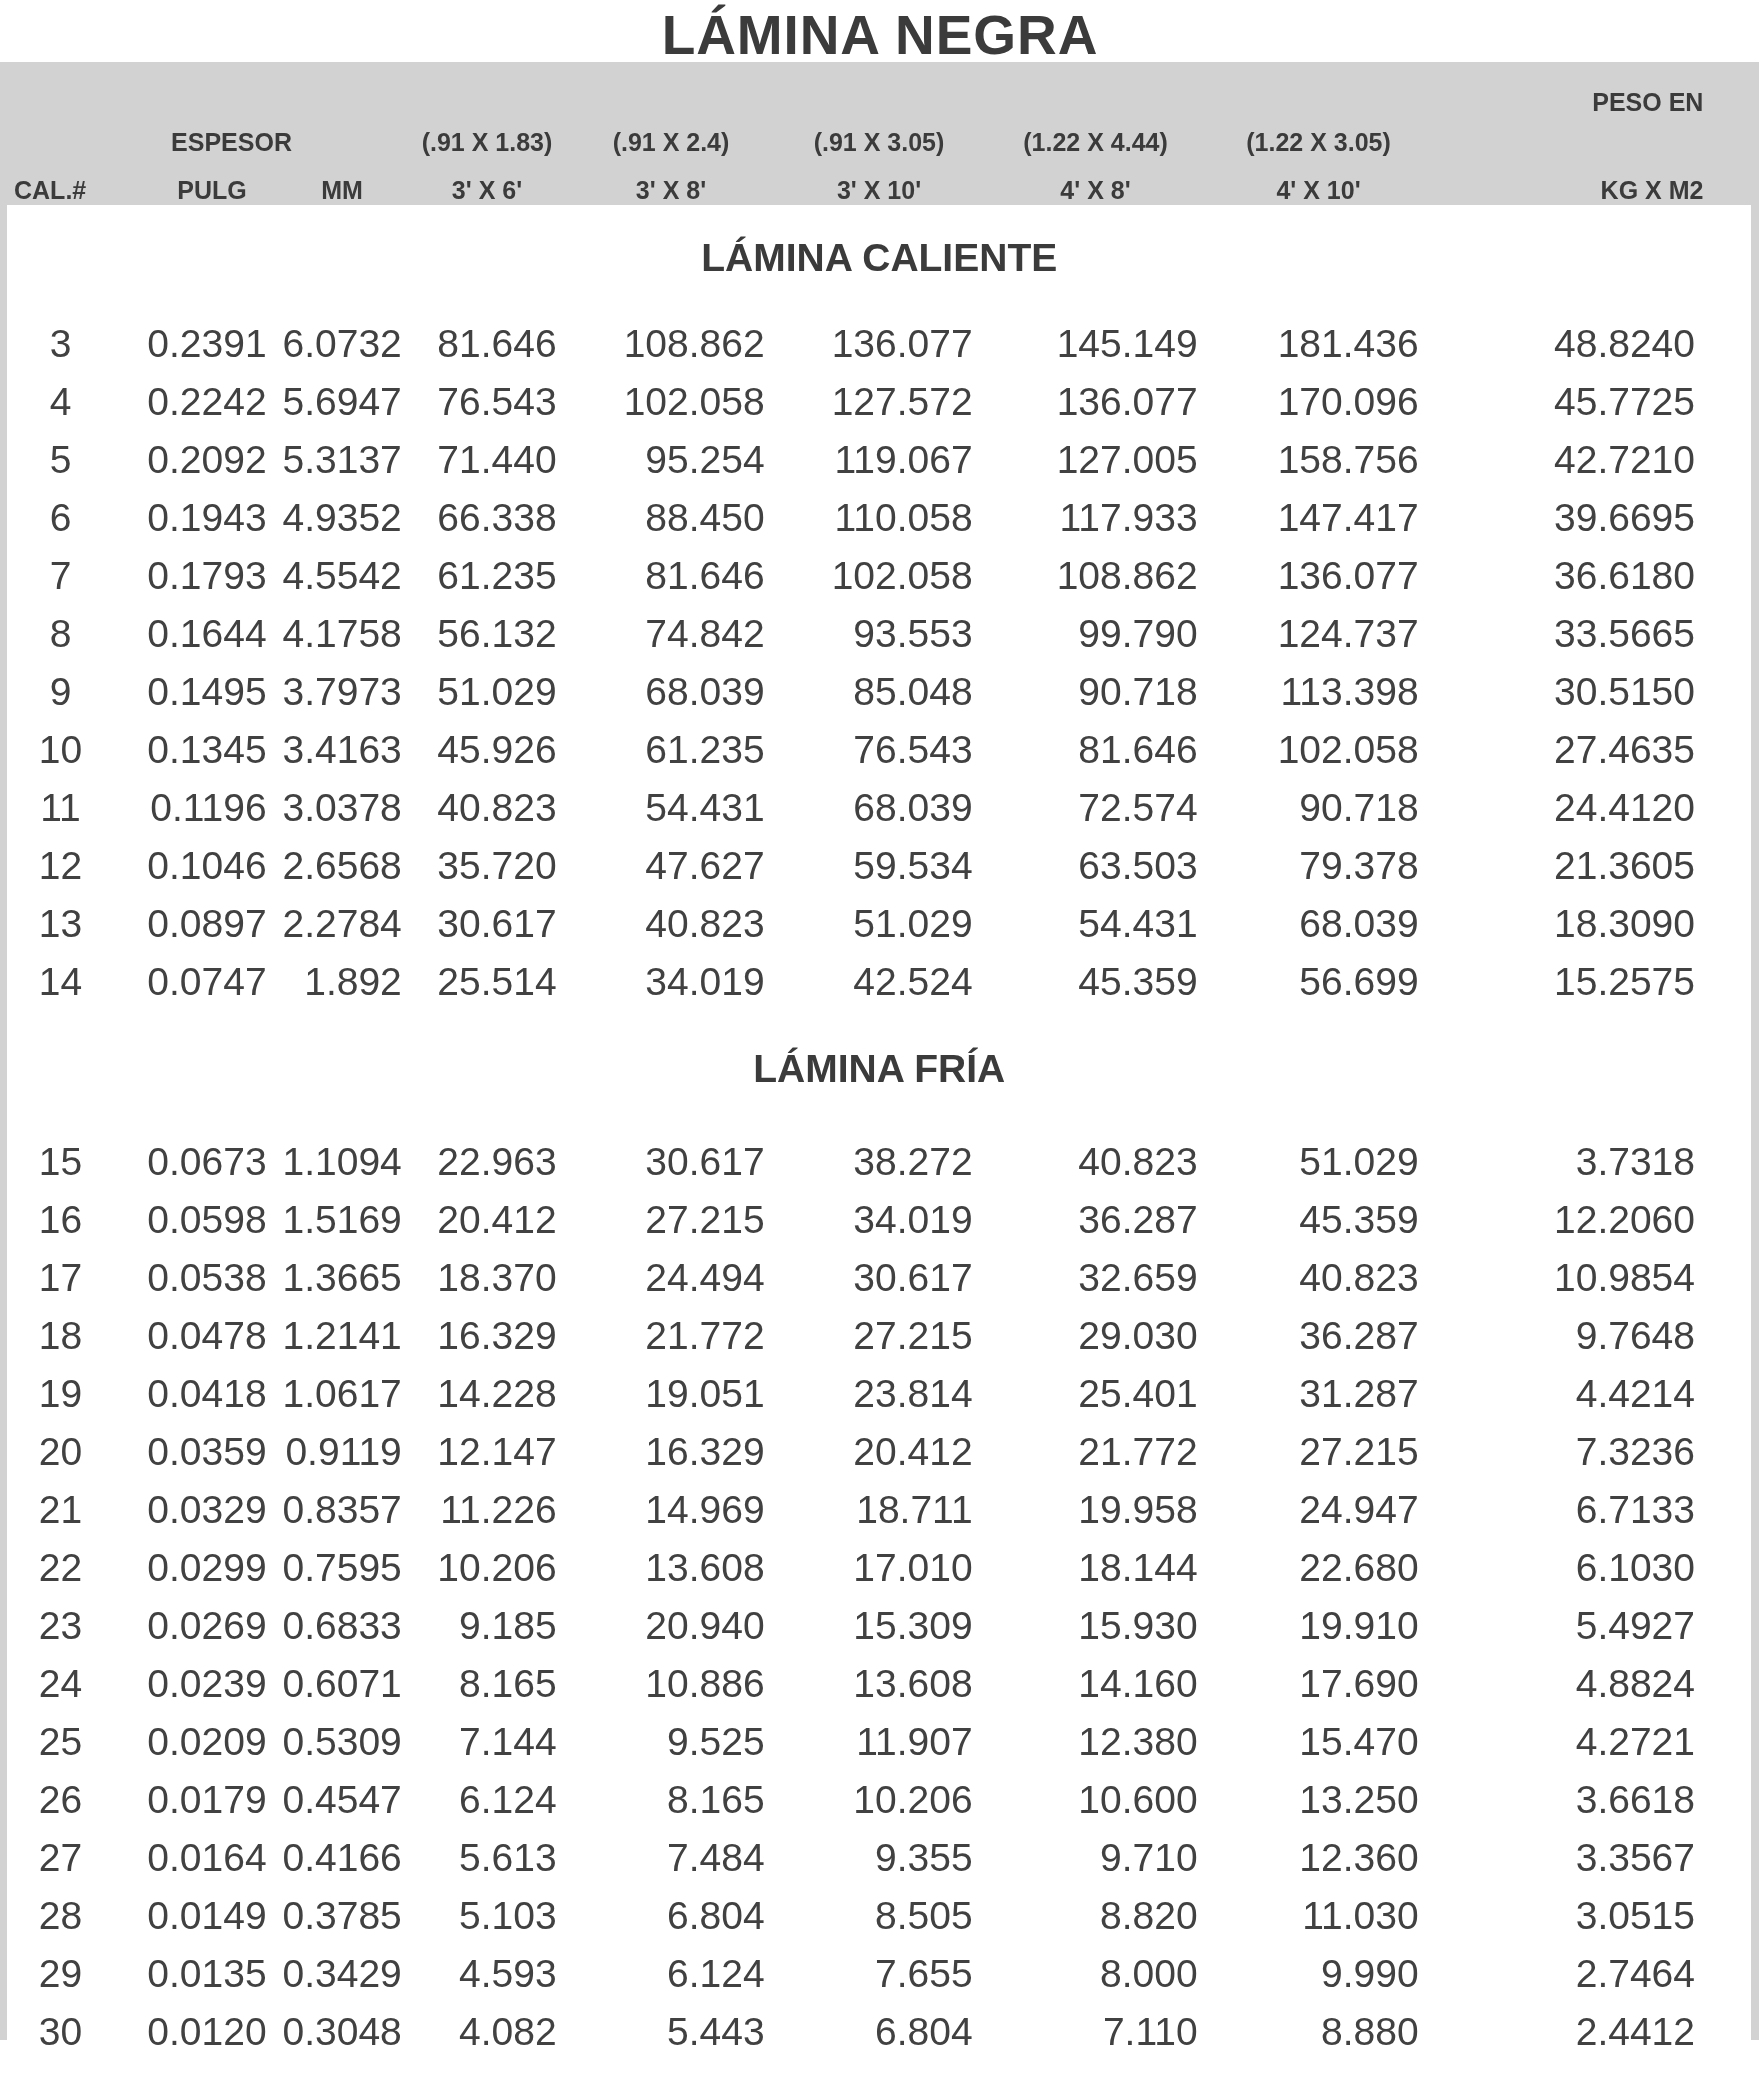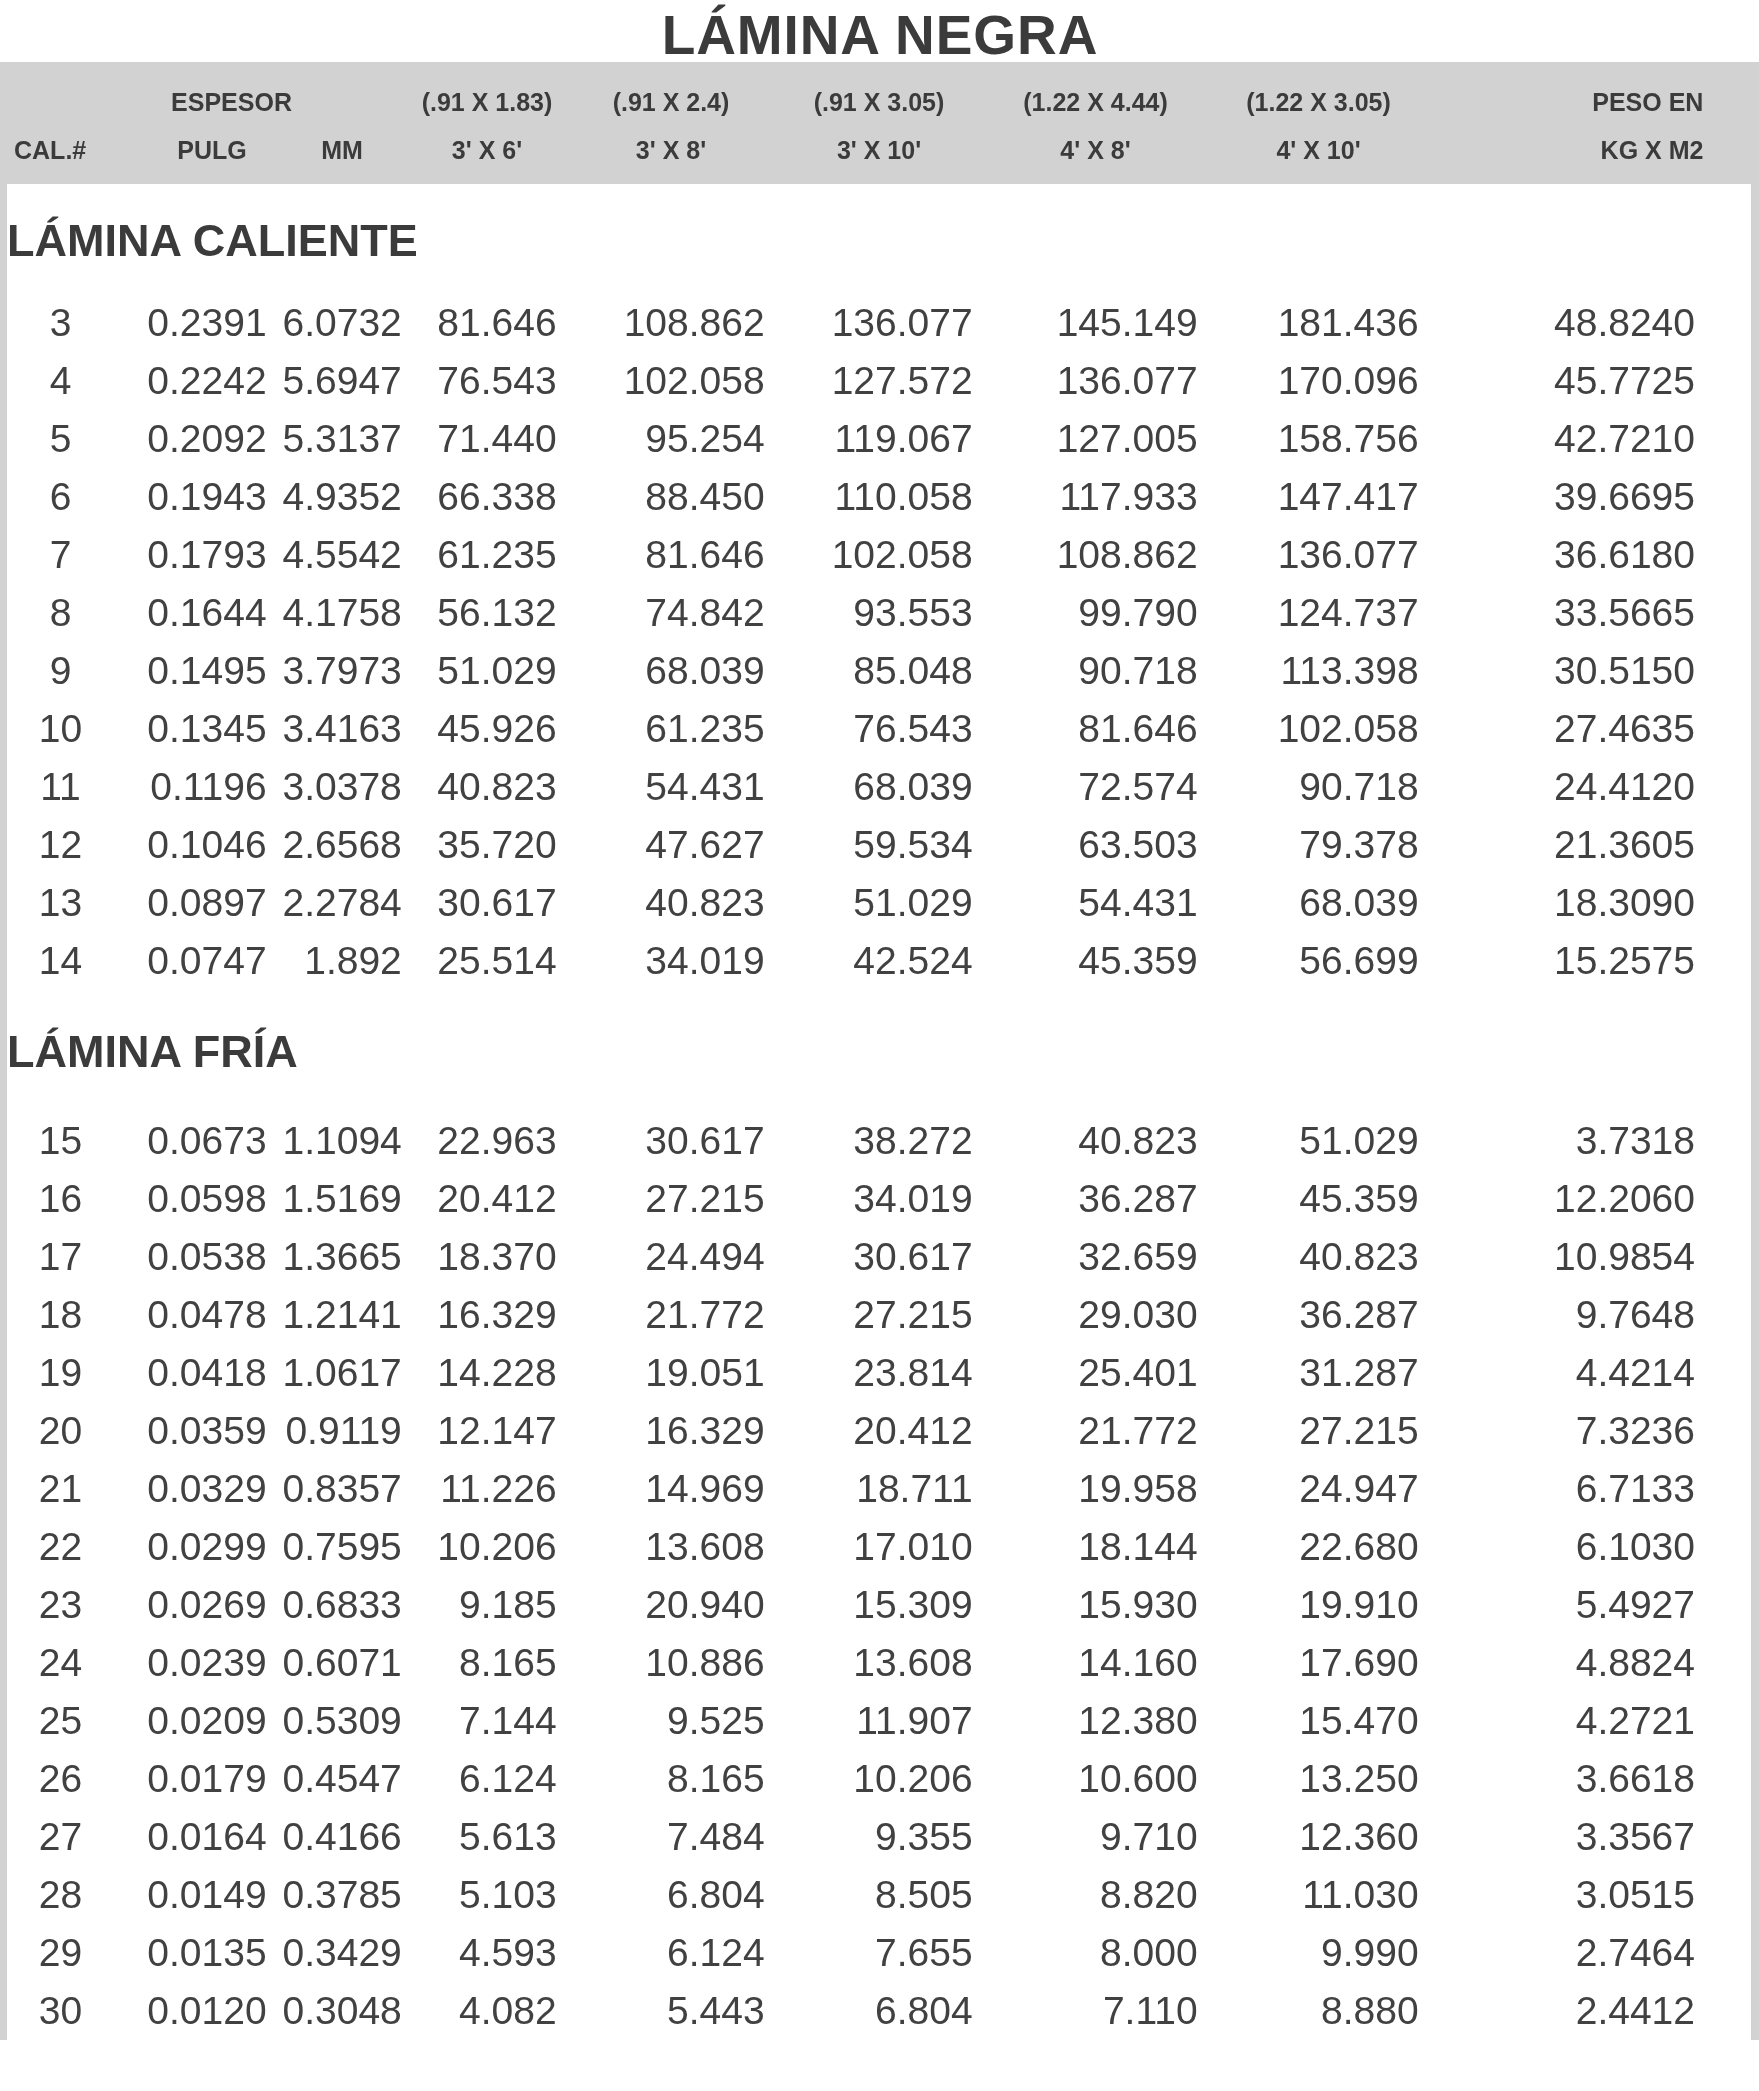--- a/index.html
+++ b/index.html
@@ -32,30 +32,30 @@
   }
   .hgrid { height: 100%; align-items: stretch; }
   .hcell { display: flex; flex-direction: column; justify-content: flex-end; padding-bottom: 10.4px; white-space: nowrap; }
   .hline { font-weight: bold; font-size: 25px; line-height: 48px; }
   .cal-cell { justify-content: flex-end; padding-left: 14px; }
   .espesor-cell { grid-column: 2 / span 2; }
   .espesor-top { text-align: center; padding-right: 91px; }
   .espesor-sub { display: grid; grid-template-columns: 130px 130px; }
   .espesor-sub .hline { text-align: center; }
   .size-cell .hline { text-align: center; }
-  .peso-cell { padding-right: 15.6px; }
+  .peso-cell { padding-right: 15.6px; gap: 40px; }
   .peso-cell .hline { text-align: right; }
 
   
   .body-frame {
     flex: 1; background: #ffffff;
     margin: 0 8.6px 7px 7px;
   }
   .section-title {
-    font-weight: bold; font-size: 45px; color: #3b3b3b;
+    text-align: center; font-weight: bold; font-size: 39px; color: #3b3b3b;
   }
   .section-title.caliente { padding-top: 31px; height: 110px; }
   .section-title.fria { padding-top: 36px; height: 122px; }
 
   .rows { width: 1760px; margin-left: -7px; } 
   .row { height: 58px; align-items: center; }
   .cell { font-size: 39px; line-height: 58px; color: #414141; text-align: right; white-space: nowrap; }
   .cell.c0 { text-align: center; padding-right: 26px; }
   .cell.c1 { padding-right: 10.4px; }
   .cell.c2 { padding-right: 5.2px; }

